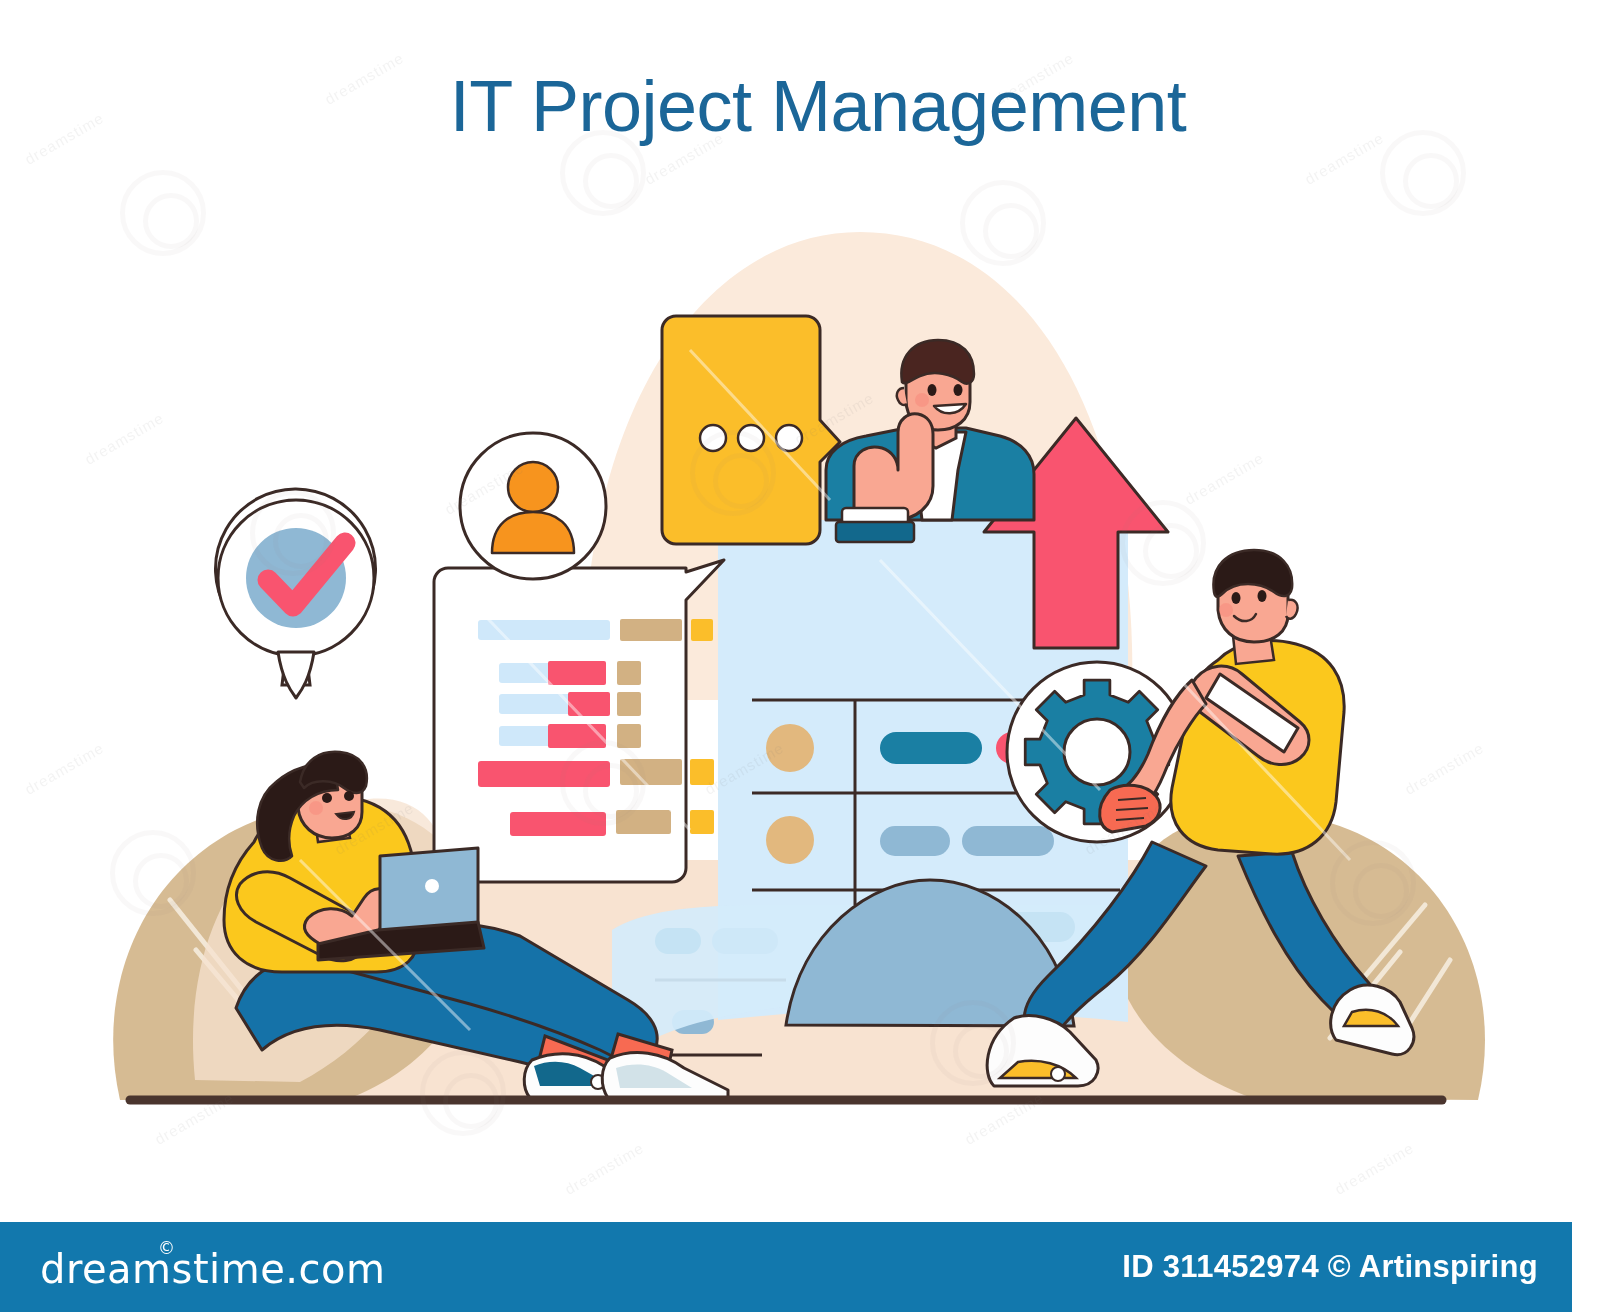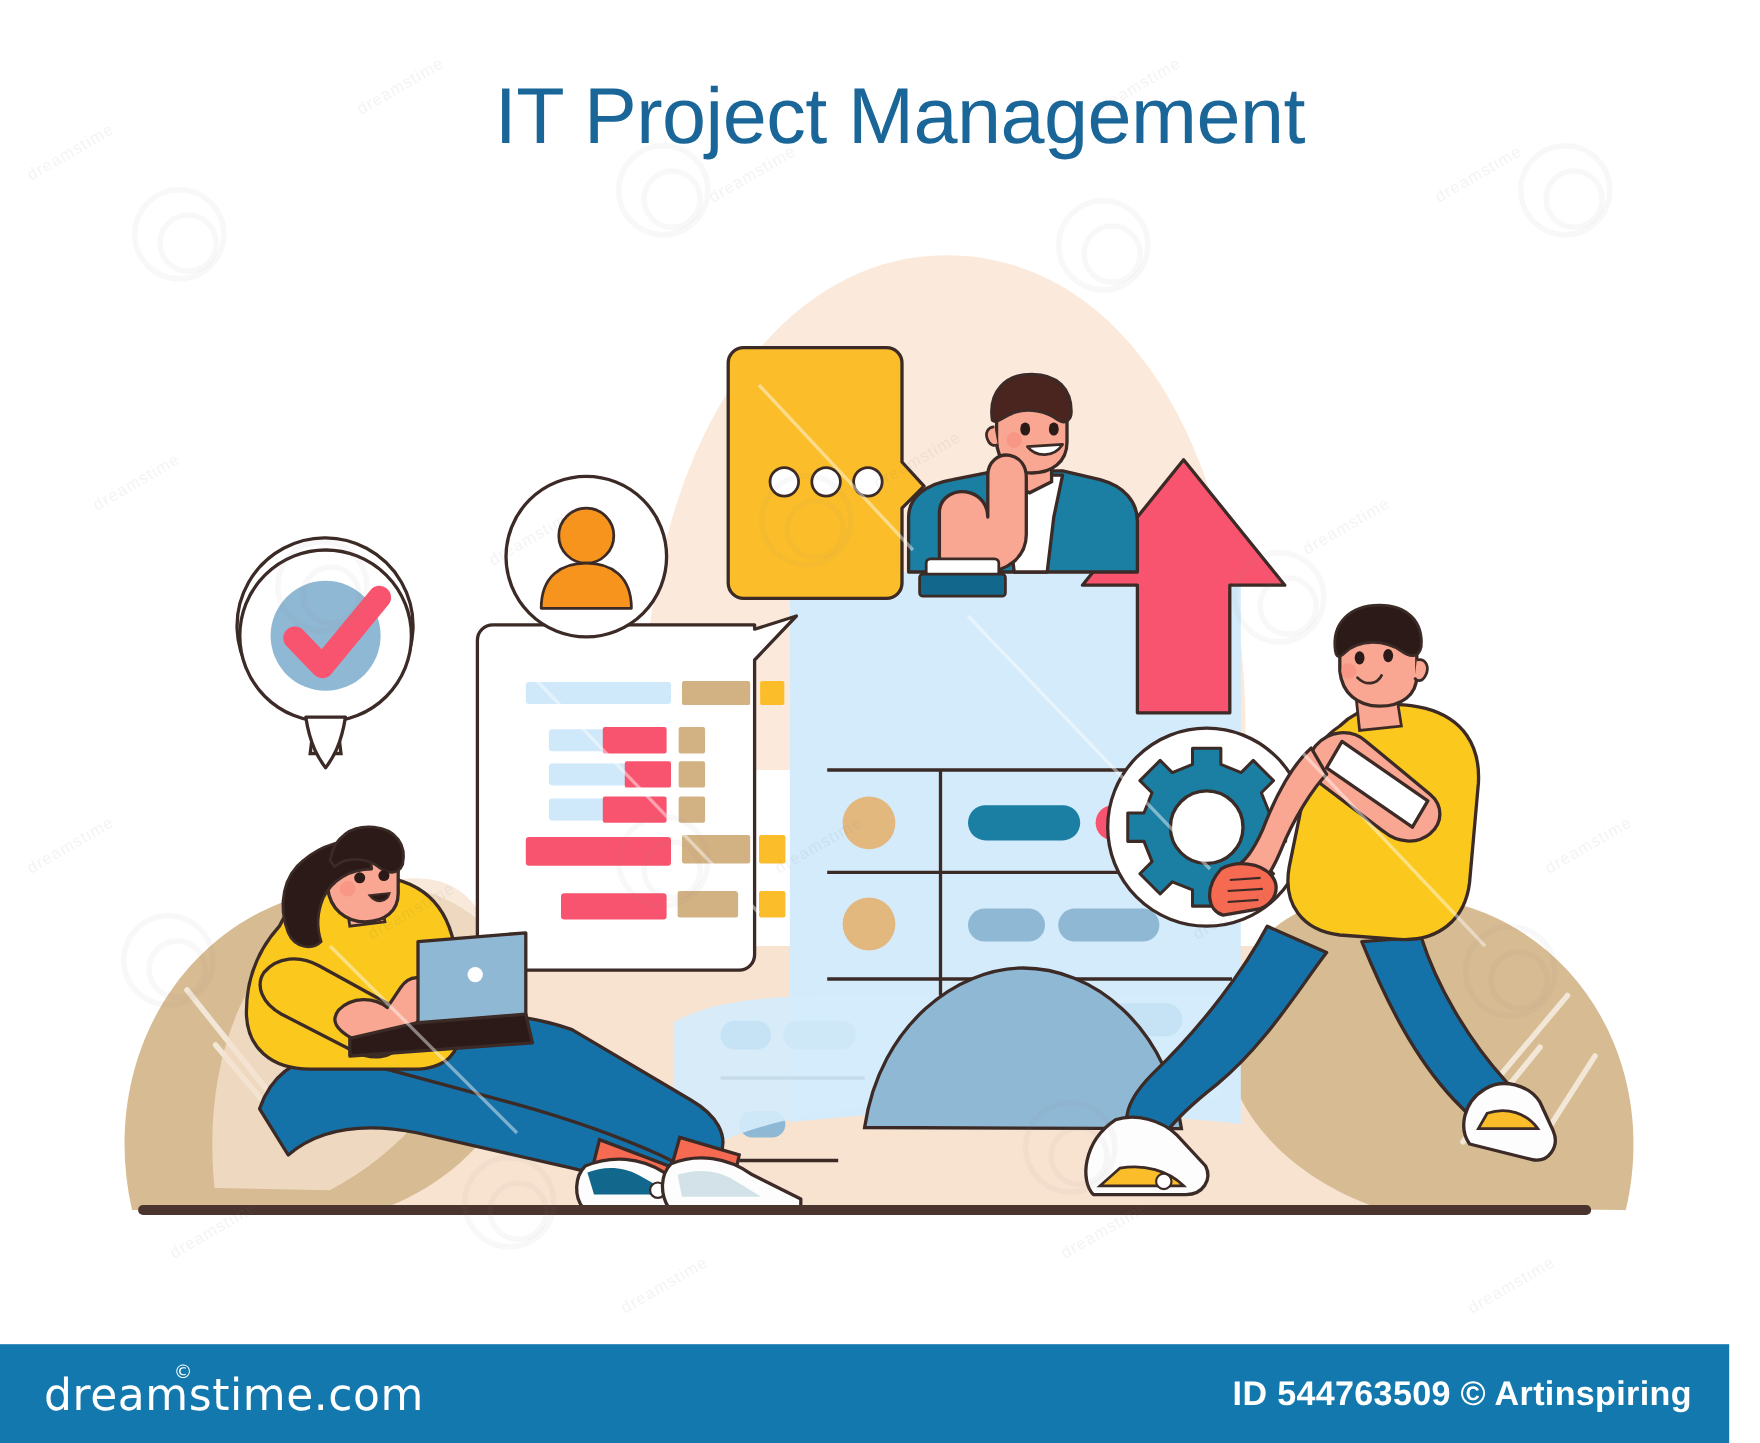--- a/index.html
+++ b/index.html
@@ -379,16 +379,16 @@
 
   <div class="title-wrap">
     <div class="title">IT Project Management</div>
   </div>
 
   <div class="footer">
     <div class="brand">
       <span>dreamstime.com</span>
       <span class="reg">©</span>
     </div>
-    <div class="credit">ID 544763509 © Artinspiring</div>
+    <div class="credit">ID 311452974 © Artinspiring</div>
   </div>
 
 </div>
 
 </body></html>

